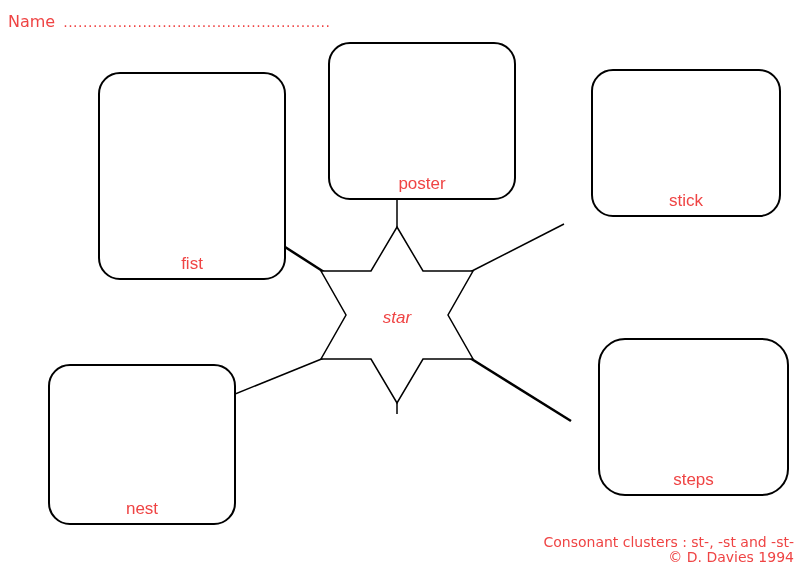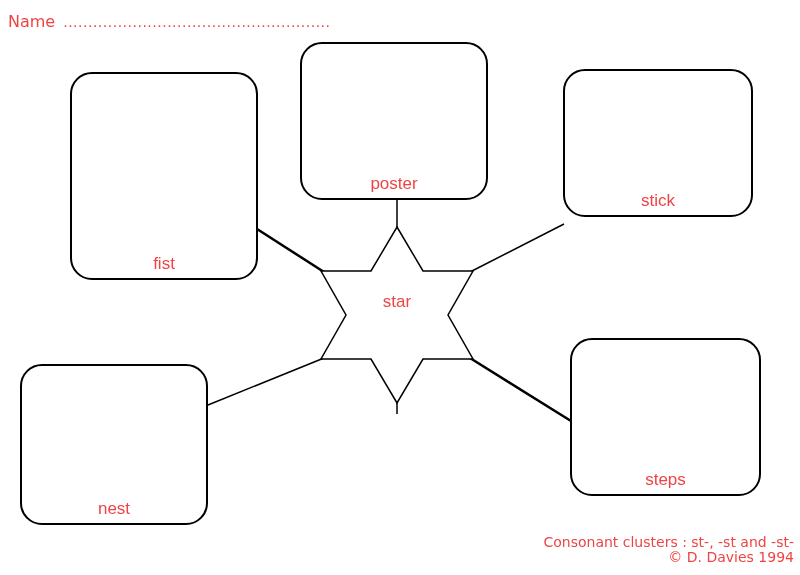--- a/index.html
+++ b/index.html
@@ -29,36 +29,38 @@
     margin-left: 8px;
     font-size: 14px;
     letter-spacing: 0.5px;
   }
   .box {
     position: absolute;
     border: 2px solid #000000;
     border-radius: 22px;
     background: #ffffff;
     box-sizing: border-box;
+    margin-left: 28px;
   }
   .box-label {
     position: absolute;
     left: 0; right: 0;
     bottom: 4px;
     text-align: center;
     font-size: 17px;
     font-weight: 400;
   }
   .star-label {
     position: absolute;
     left: 347px;
-    top: 292px;
+    top: 308px;
     width: 100px;
     text-align: center;
     font-size: 17px;
+    font-style: italic;
   }
   .footer {
     position: absolute;
     right: 6px;
     top: 535px;
     text-align: right;
     font-family: "DejaVu Sans", sans-serif;
     font-size: 14px;
     line-height: 15px;
   }
@@ -92,21 +94,21 @@
 
   <div class="box" style="left:563px; top:69px;  width:190px; height:148px;">
     <div class="box-label">stick</div>
   </div>
 
   <div class="box" style="left:20px;  top:364px; width:188px; height:161px;">
     <div class="box-label">nest</div>
   </div>
 
 
-  <div class="box" style="left:570px; top:338px; width:191px; height:158px;">
+  <div class="box" style="left:570px; top:338px; width:191px; height:158px;border-radius:27px;">
     <div class="box-label">steps</div>
   </div>
 
   <div class="star-label">star</div>
 
   <div class="footer">
     <div>Consonant clusters : st-, -st and -st-</div>
     <div>© D. Davies 1994</div>
   </div>
 

